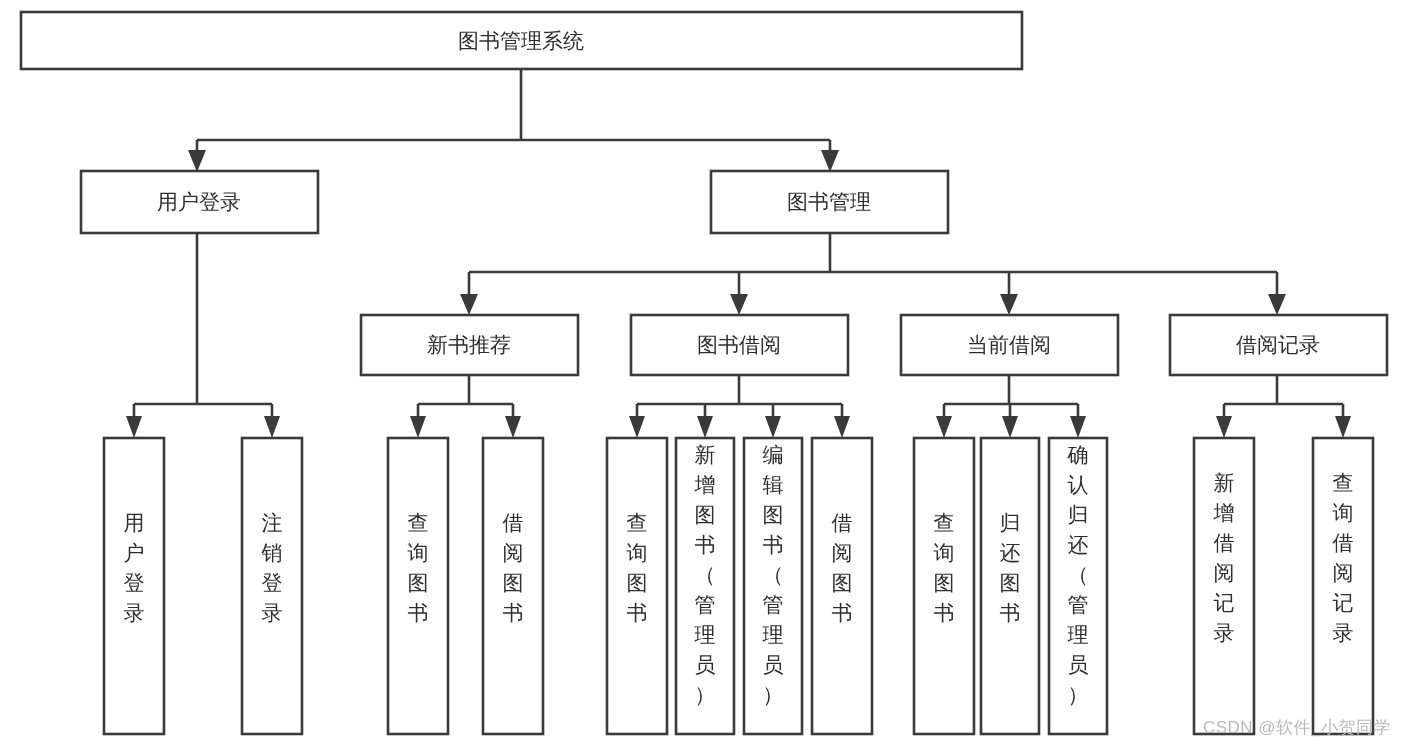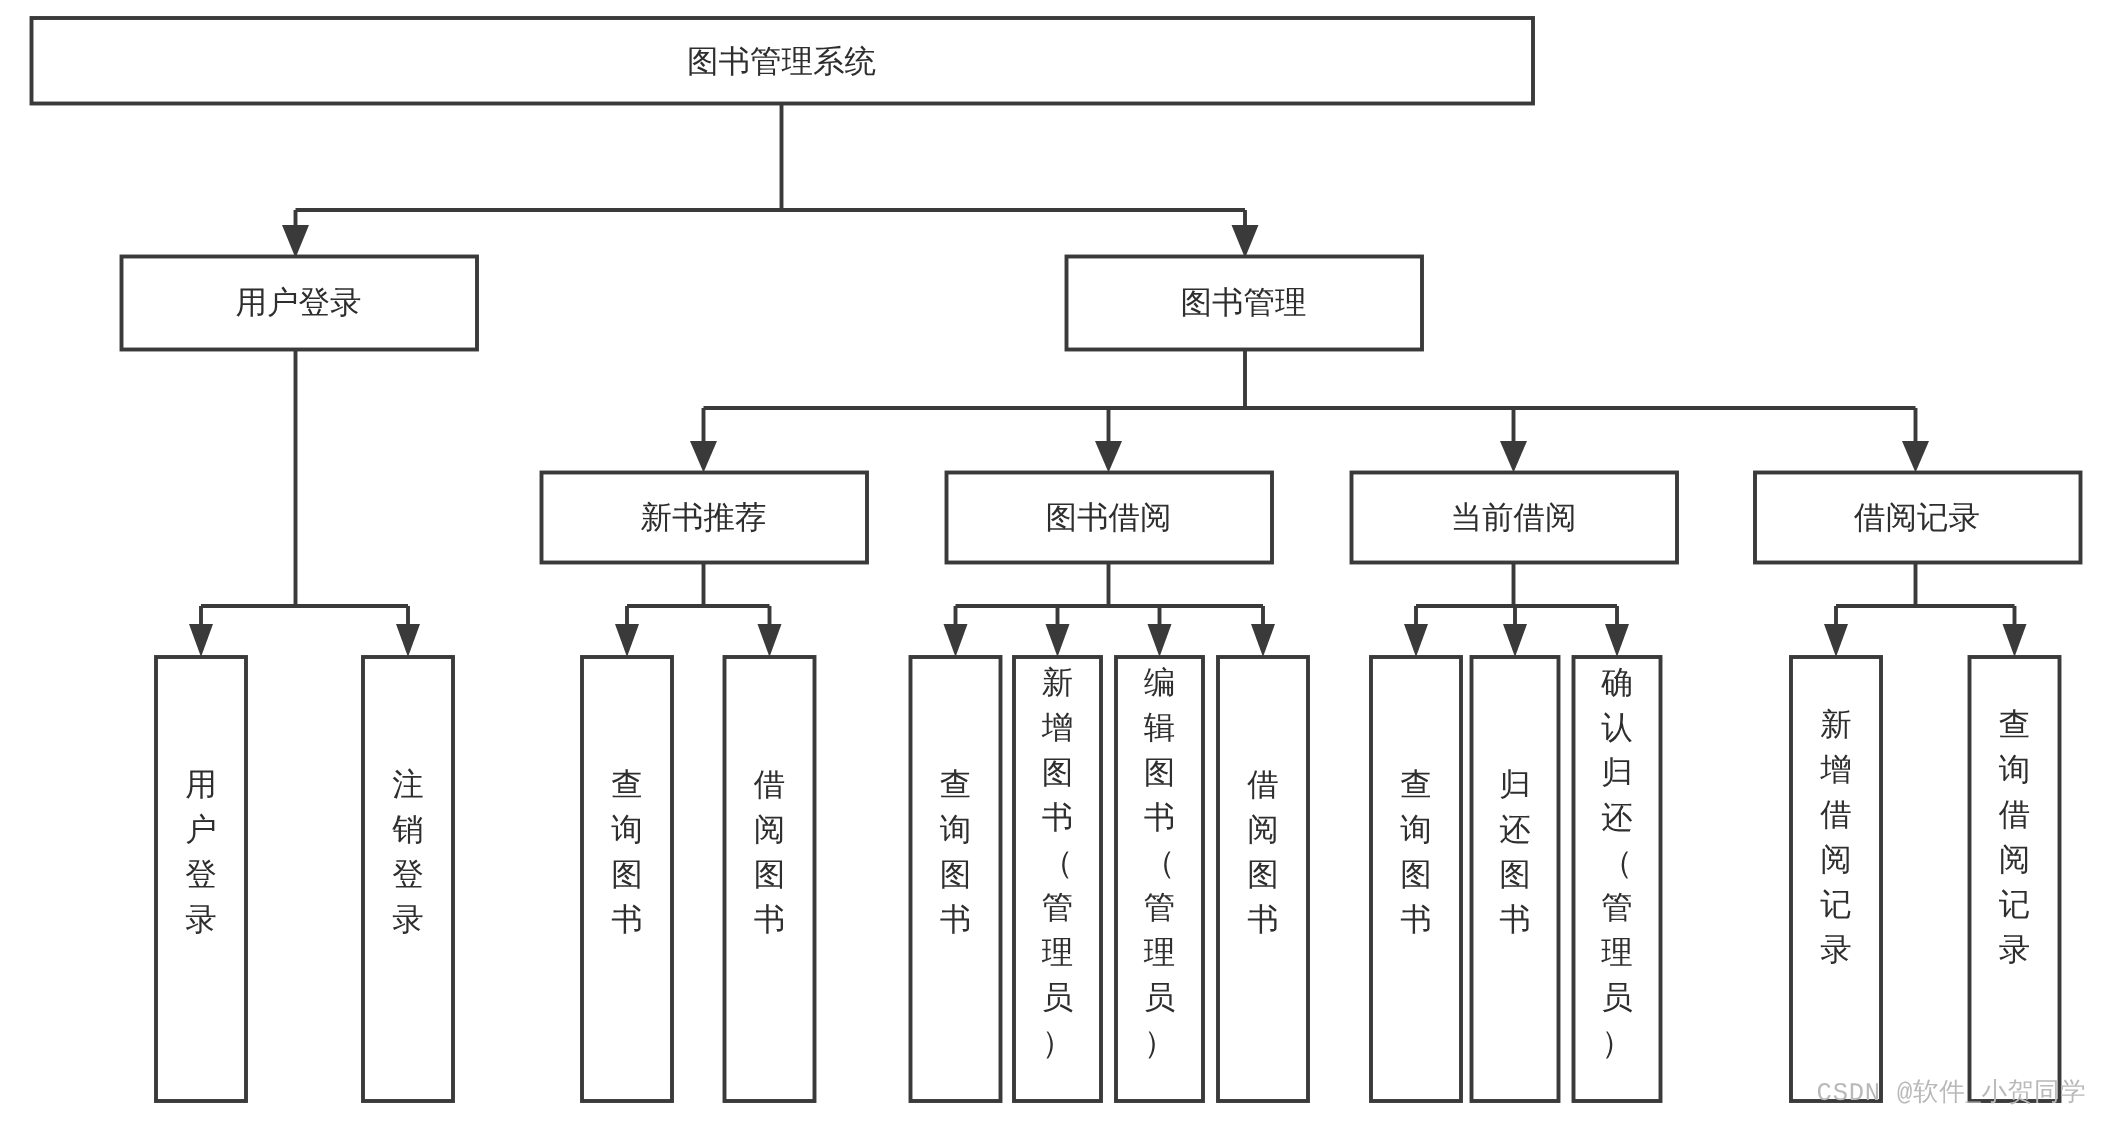--- a/index.html
+++ b/index.html
@@ -51,21 +51,21 @@
   .node-label-vertical {
     fill: #2e2e2e;
     font-family: "DejaVu Sans", "Liberation Sans", sans-serif;
     font-size: 21px;
     text-anchor: middle;
   }
   .watermark {
     position: absolute;
     right: 14px;
     bottom: 8px;
-    font-family: Liberation Mono, monospace;
+    font-family: Liberation Sans, sans-serif;
     font-size: 17px;
     color: #b9b9b9;
     white-space: nowrap;
     letter-spacing: 0.5px;
   }
 </style>
 </head>
 <body>
 
 <div id="diagram-root">

